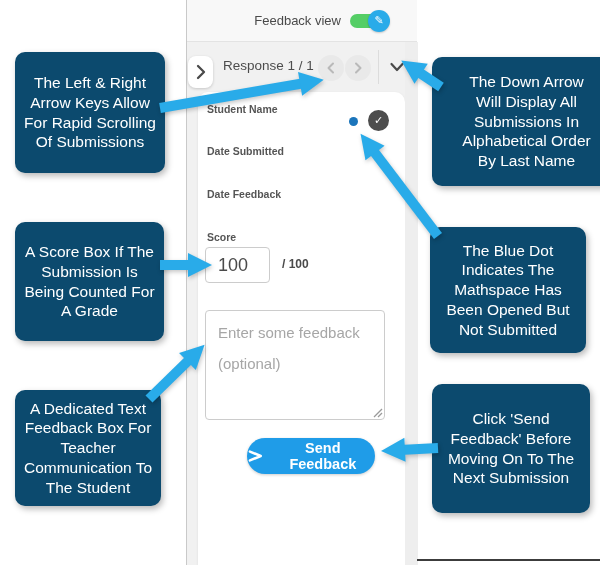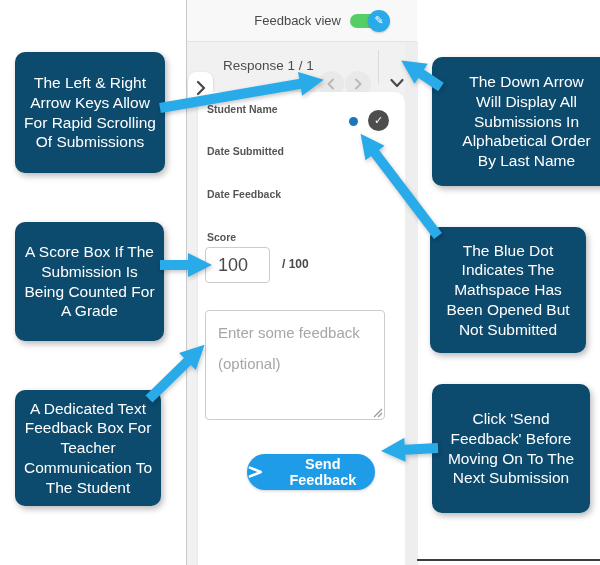--- a/index.html
+++ b/index.html
@@ -24,21 +24,21 @@
   .toggle { position:relative; width:40px; height:22px; cursor:pointer; }
   .toggle-track { position:absolute; left:0; top:4px; width:36px; height:14px; border-radius:7px; background:#55ce66; }
   .toggle-knob {
     position:absolute; right:0; top:0; width:22px; height:22px; border-radius:50%;
     background:#29abe9; color:#fff; display:flex; align-items:center; justify-content:center;
     font-size:11px; font-family:"DejaVu Sans", sans-serif;
     box-shadow:0 1px 2px rgba(0,0,0,.2);
   }
 
   .nav-row { position:absolute; left:0; top:42px; width:100%; height:48px; }
-  button { border:none; background:transparent; padding:0; font:inherit; cursor:pointer;margin-top:16px; }
+  button { border:none; background:transparent; padding:0; font:inherit; cursor:pointer; }
   .expand-btn {
     position:absolute; left:1px; top:14px; width:25px; height:32px;
     background:#fff; border-radius:8px; box-shadow:0 1px 3px rgba(0,0,0,.18);
     display:flex; align-items:center; justify-content:center;
   }
   .response-label { position:absolute; left:36px; top:0; height:48px; line-height:48px; font-size:13.5px; color:#4c4c4c; }
   .circ {
     position:absolute; top:13px; width:26px; height:26px; border-radius:50%;
     background:#e9e9e9; display:flex; align-items:center; justify-content:center;
   }

